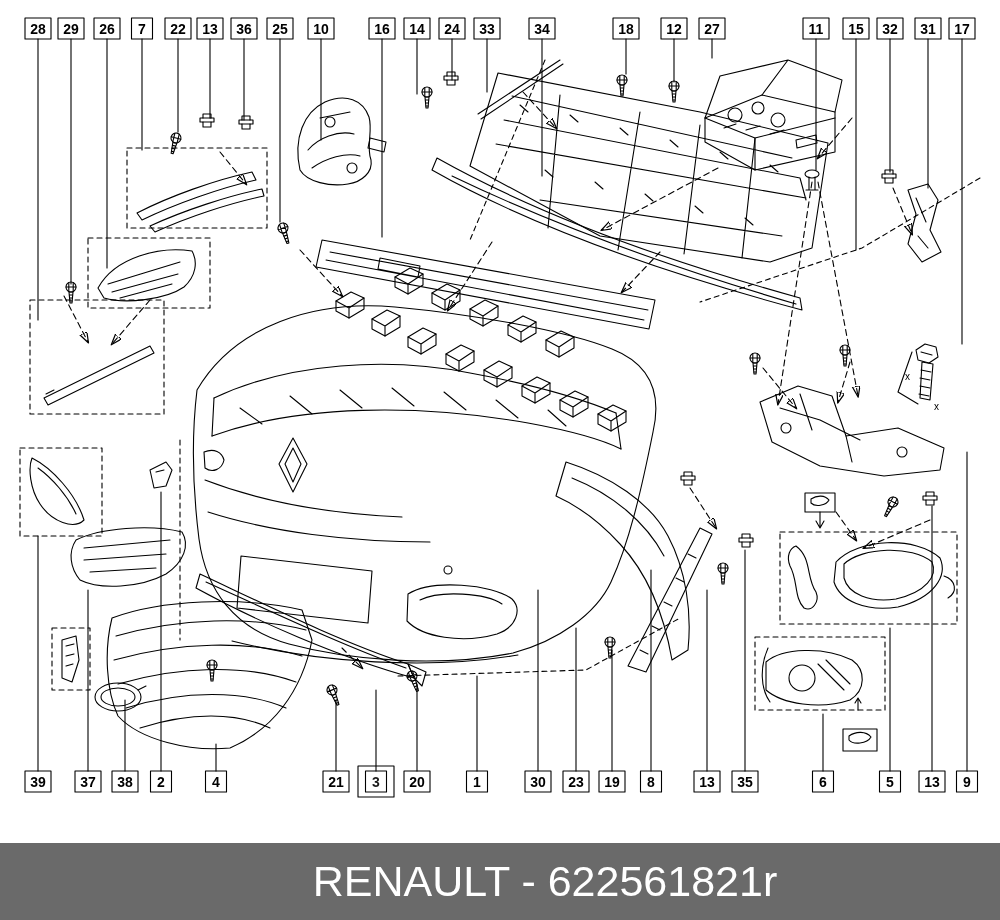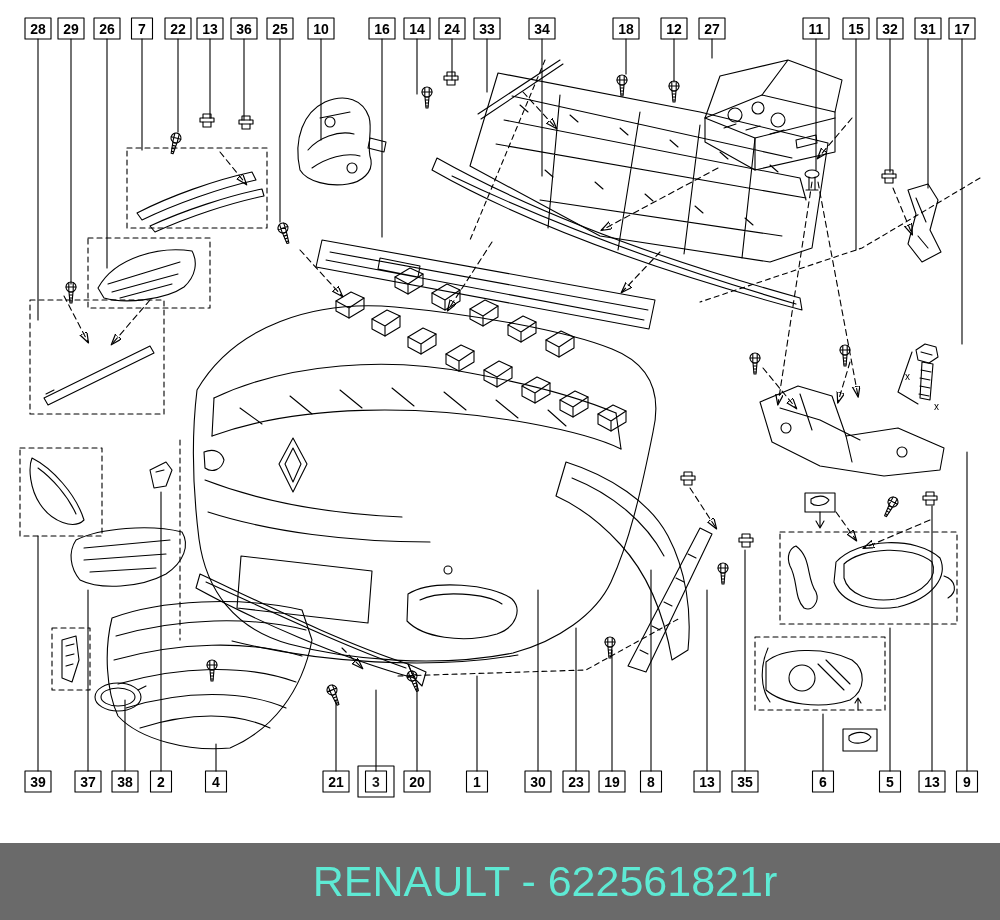--- a/index.html
+++ b/index.html
@@ -474,16 +474,16 @@
           <text x="932" y="786.5" text-anchor="middle" font-size="14" font-weight="bold" fill="#000">13</text>
         </g>
         <g>
           <line x1="967" y1="452" x2="967" y2="771" stroke="#000000" stroke-width="2.8"></line>
           <rect x="956.5" y="771" width="21" height="21" fill="#fff" stroke="#000000" stroke-width="1.4"></rect>
           <text x="967" y="786.5" text-anchor="middle" font-size="14" font-weight="bold" fill="#000">9</text>
         </g>
       </g>
 </svg>
 
-<div class="footer" style="background: rgb(106, 106, 106); color: #5eead4;">
+<div class="footer" style="background: rgb(106, 106, 106); color: #ffffff;">
   <span class="ltxt">RENAULT - 622561821r</span>
 </div>
 </div>
 
 </body></html>

